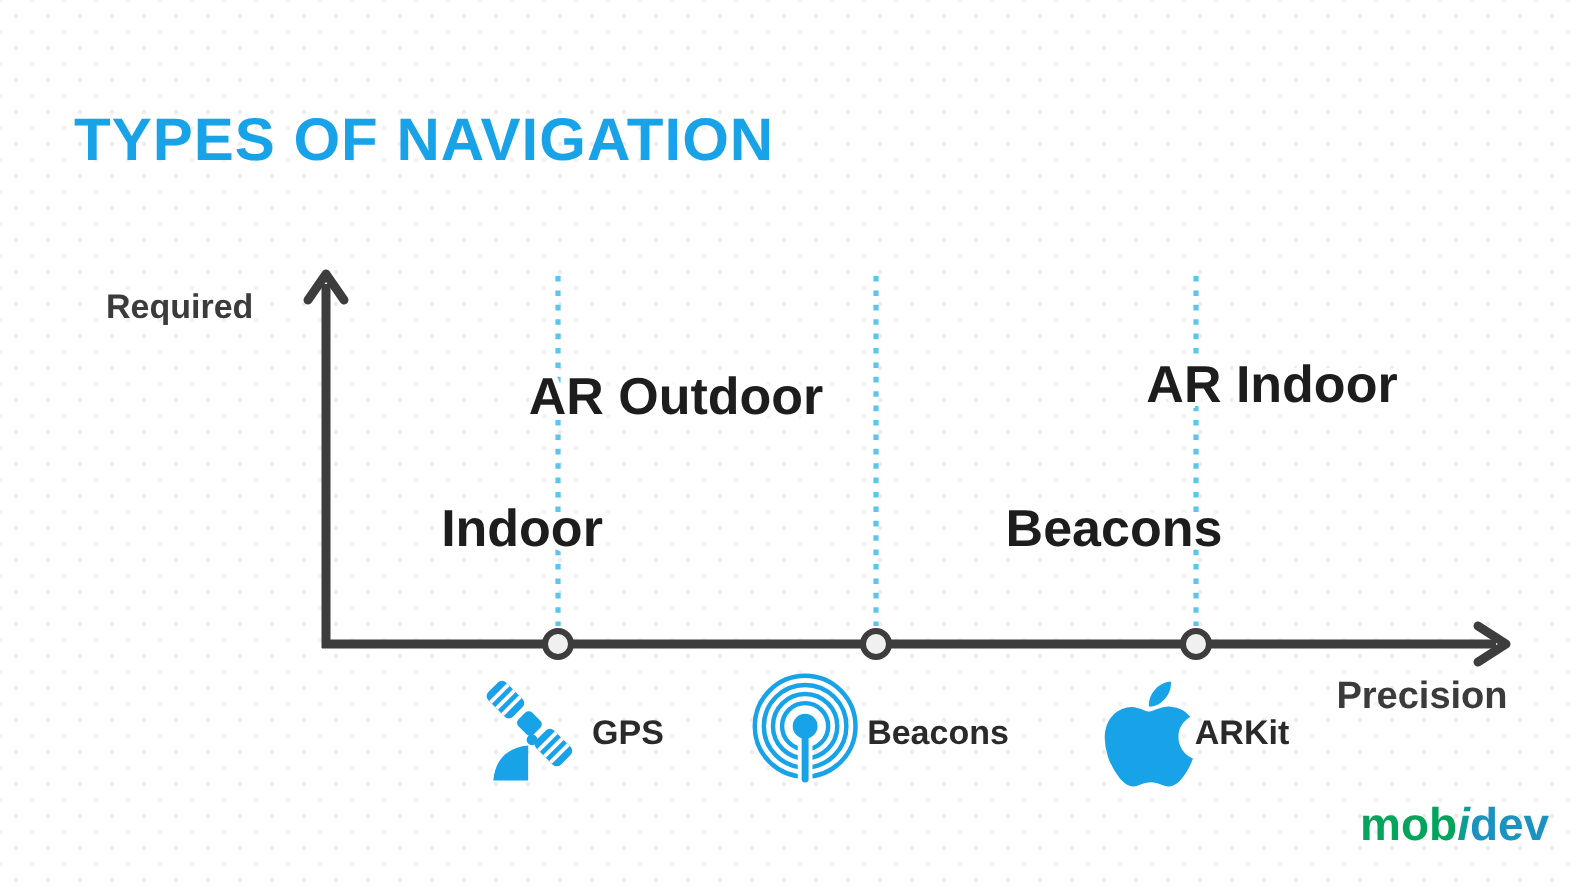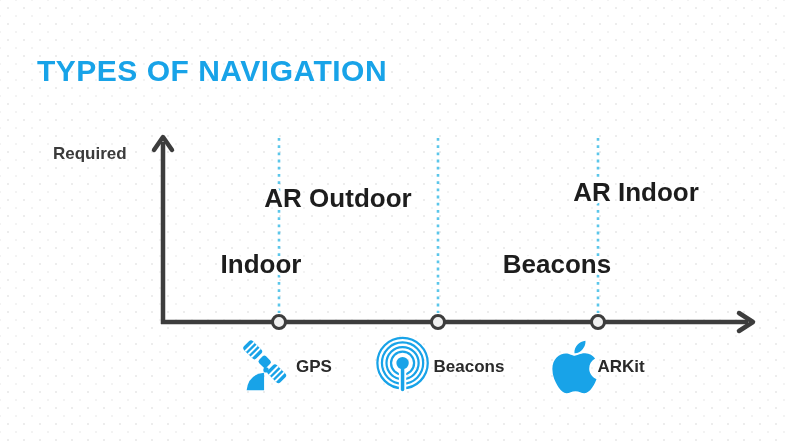--- a/index.html
+++ b/index.html
@@ -80,20 +80,21 @@
     <circle cx="279" cy="322" r="6.5" fill="#f0f0f0" stroke="#3d3d3d" stroke-width="3"></circle>
     <circle cx="438" cy="322" r="6.5" fill="#f0f0f0" stroke="#3d3d3d" stroke-width="3"></circle>
     <circle cx="598" cy="322" r="6.5" fill="#f0f0f0" stroke="#3d3d3d" stroke-width="3"></circle>
   </svg>
 
   <div class="zone-label" style="left:338px;top:183px;">AR Outdoor</div>
   <div class="zone-label" style="left:261px;top:249px;">Indoor</div>
   <div class="zone-label" style="left:636px;top:177px;">AR Indoor</div>
   <div class="zone-label" style="left:557px;top:249px;">Beacons</div>
 
+  <div class="xlabel">Precision</div>
 
   <div class="tech" style="left:283px;">
     <div class="icon">
       <svg width="62" height="62" viewBox="0 0 64 64">
         <g transform="rotate(-45 32 28)">
           <rect x="25.5" y="1" width="13" height="18" rx="3" fill="#18a3e8"></rect>
           <path d="M25.5 5.6 H38.5 M25.5 10 H38.5 M25.5 14.4 H38.5" stroke="#ffffff" stroke-width="2"></path>
           <rect x="27" y="22" width="10" height="11" rx="2.5" fill="#18a3e8"></rect>
           <rect x="25.5" y="36" width="13" height="18" rx="3" fill="#18a3e8"></rect>
           <path d="M25.5 40.6 H38.5 M25.5 45 H38.5 M25.5 49.4 H38.5" stroke="#ffffff" stroke-width="2"></path>
@@ -122,14 +123,17 @@
 
   <div class="tech" style="left:598px;">
     <div class="icon">
       <svg width="46" height="60" viewBox="0 0 384 512">
         <path fill="#18a3e8" d="M318.7 268.7c-.2-36.7 16.4-64.4 50-84.8-18.8-26.9-47.2-41.7-84.7-44.6-35.5-2.8-74.3 20.7-88.5 20.7-15 0-49.4-19.7-76.4-19.7C63.3 141.2 4 184.8 4 273.5q0 39.3 14.4 81.2c12.8 36.7 59 126.7 107.2 125.2 25.2-.6 43-17.9 75.8-17.9 31.8 0 48.3 17.9 76.4 17.9 48.6-.7 90.4-82.5 102.6-119.3-65.2-30.7-61.7-90-61.7-91.9zm-56.6-164.2c27.3-32.4 24.8-61.9 24-72.5-24.1 1.4-52 16.4-67.9 34.9-17.5 19.8-27.8 44.3-25.6 71.9 26.1 2 49.9-11.4 69.5-34.3z"></path>
       </svg>
     </div>
     <div class="tech-label">ARKit</div>
   </div>
 
+  <div class="logo">
+    <span class="p1">mob</span><span class="p2">i</span><span class="p3">dev</span>
+  </div>
 
 </div>
 
 </body></html>

